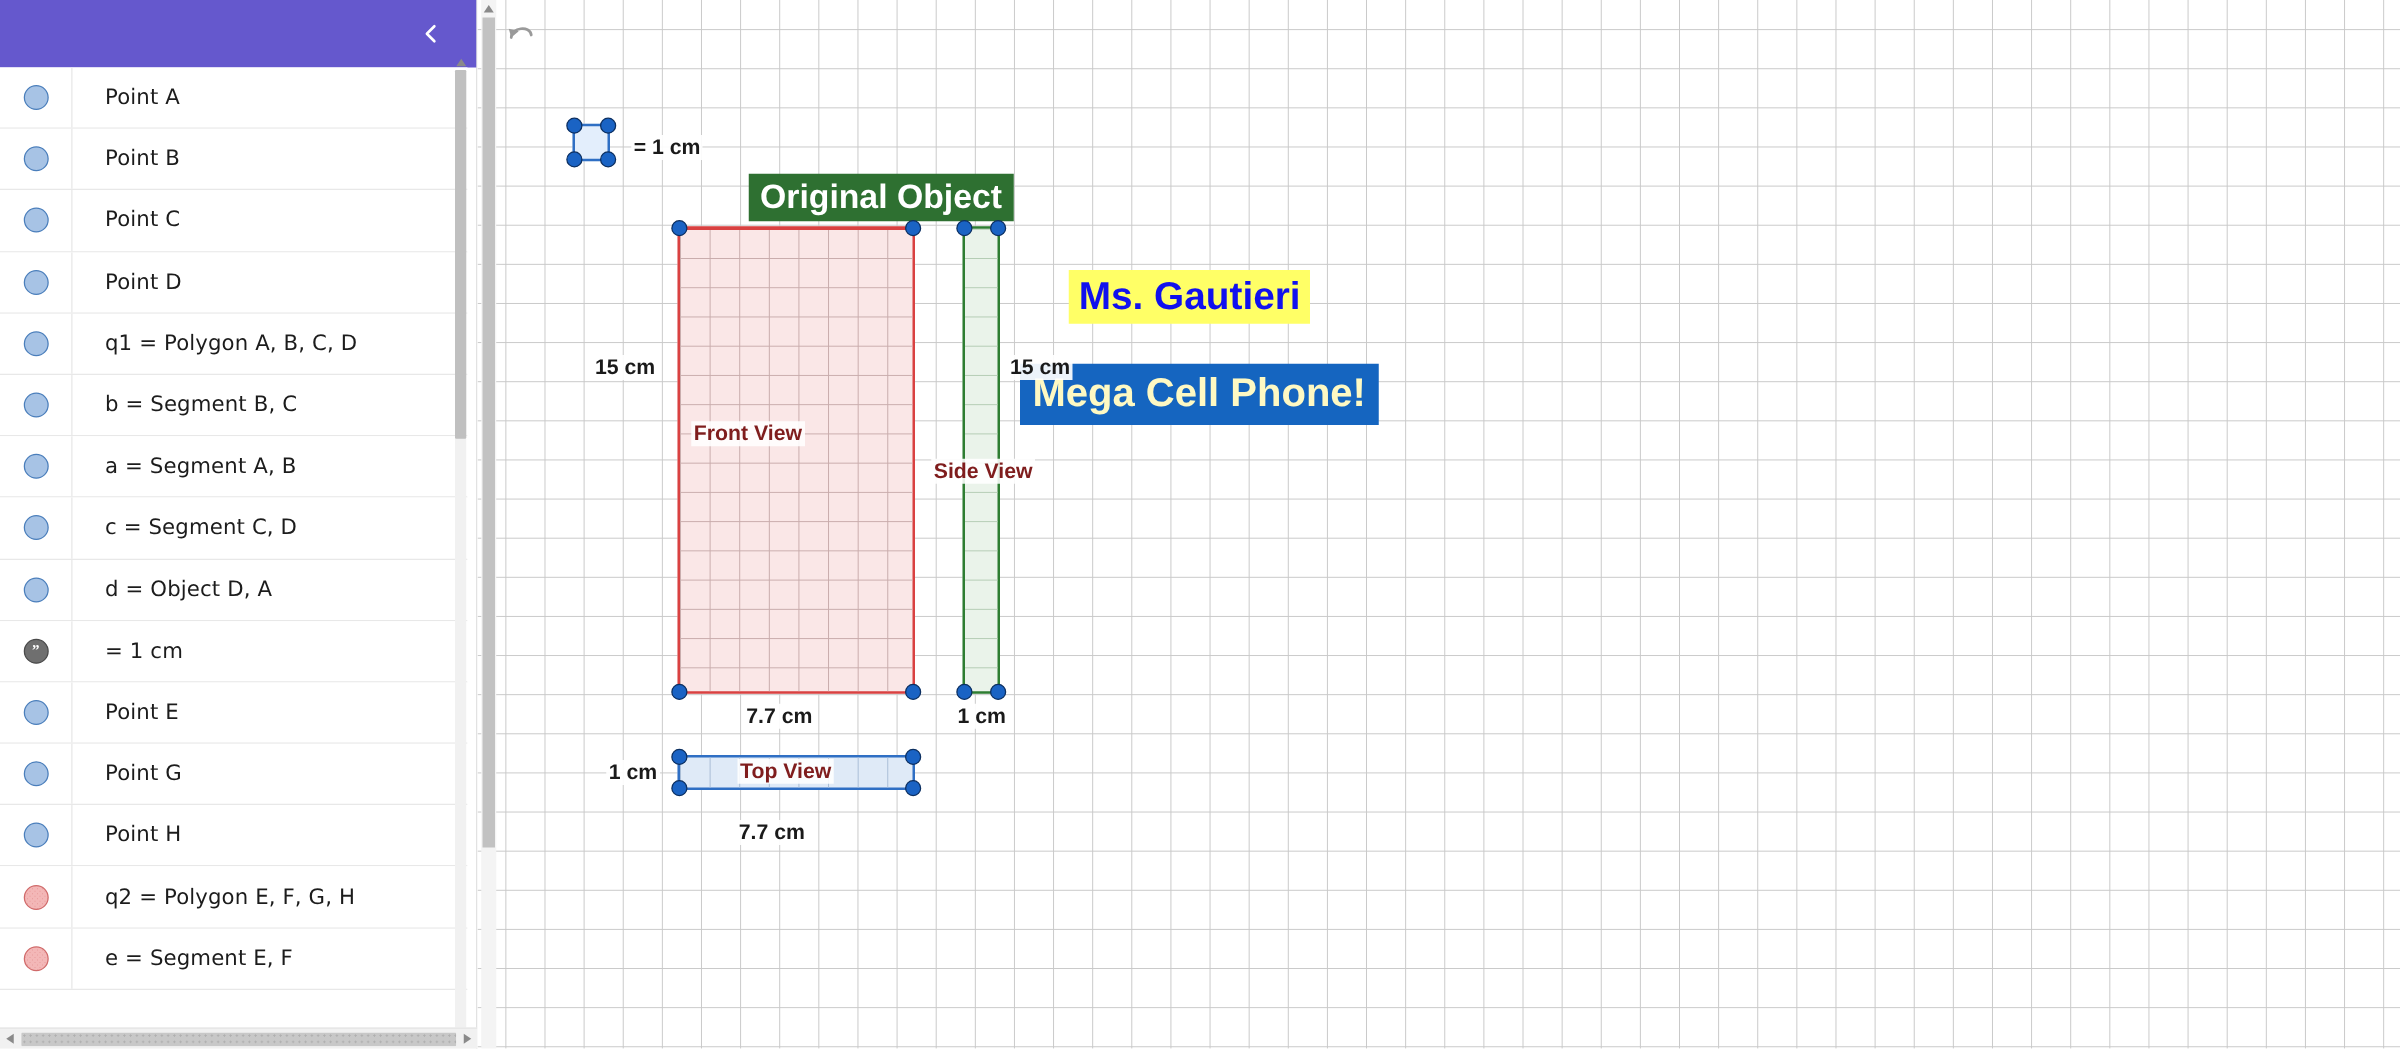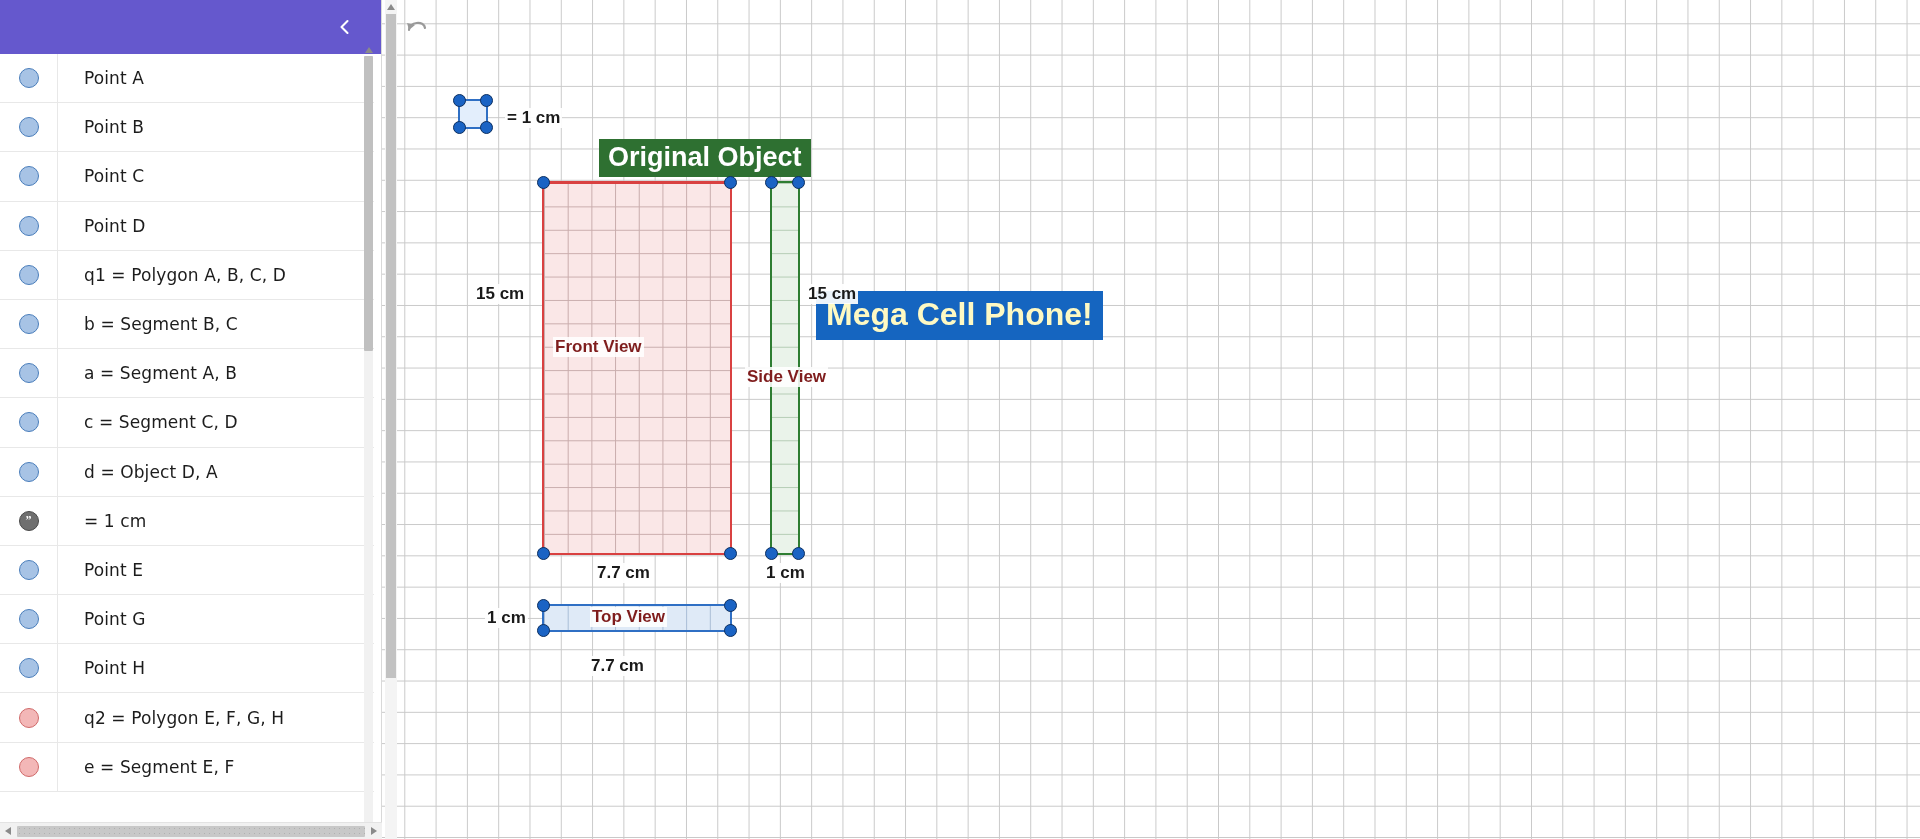--- a/index.html
+++ b/index.html
@@ -424,20 +424,21 @@
 
     <div class="shape" id="unit-square">
       <span class="vtx tl"></span>
       <span class="vtx tr"></span>
       <span class="vtx bl"></span>
       <span class="vtx br"></span>
     </div>
     <div class="dim-label" style="left:123px; top:108px;">= 1 cm</div>
 
     <div class="banner" id="banner-original">Original Object</div>
+    <div class="banner" id="banner-name">Ms. Gautieri</div>
     <div class="banner" id="banner-title">Mega Cell Phone!</div>
 
     <div class="shape" id="front-rect">
       <div class="inner-grid"></div>
       <div class="topdash"></div>
       <span class="vtx tl"></span>
       <span class="vtx tr"></span>
       <span class="vtx bl"></span>
       <span class="vtx br"></span>
     </div>

